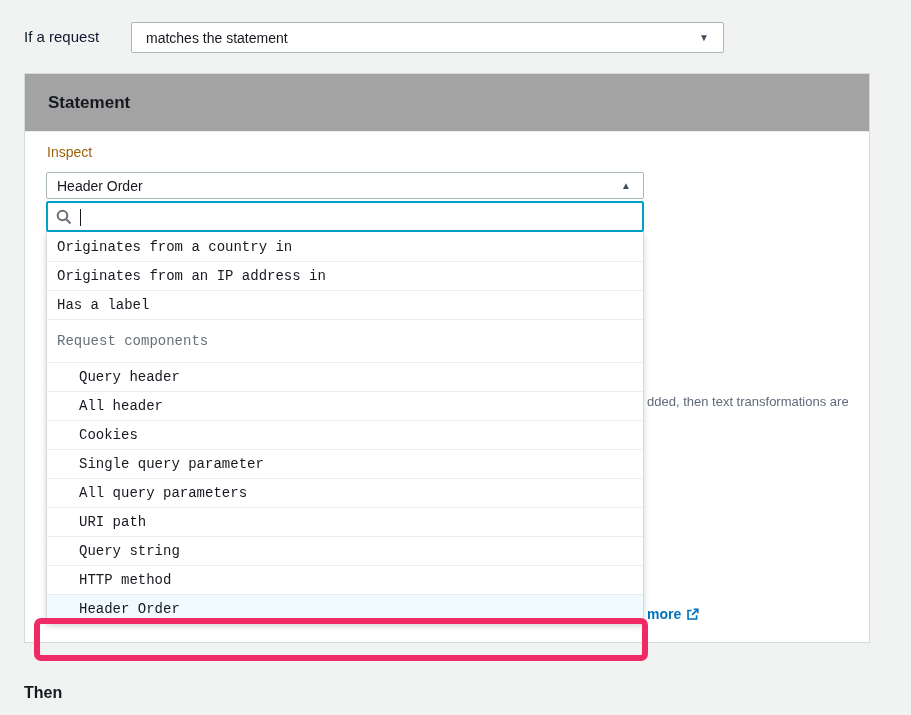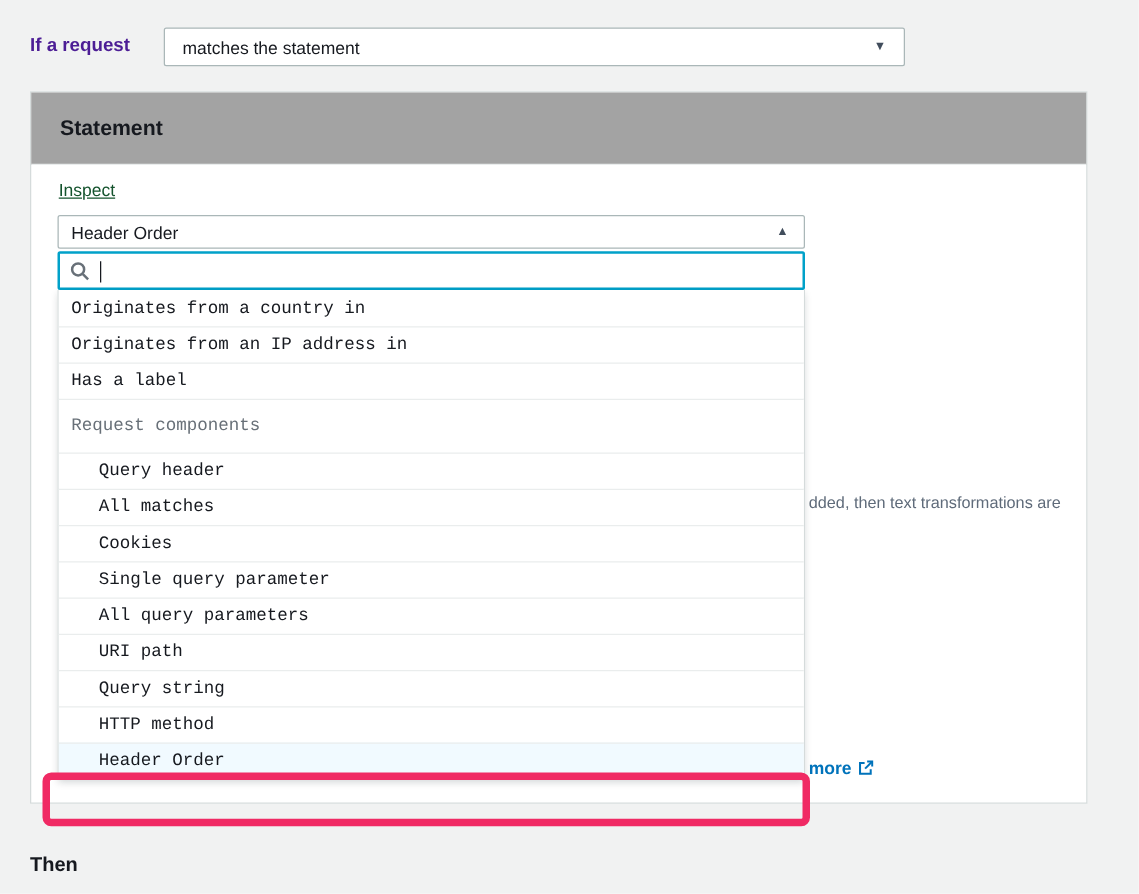--- a/index.html
+++ b/index.html
@@ -9,21 +9,21 @@
     background: #f1f2f2;
     color: #16191f;
     position: relative;
     overflow: hidden;
   }
   .stage { position: absolute; left: 0; top: 0; width: 911px; height: 715px; }
 
   
   .if-label {
     position: absolute; left: 24px; top: 28px;
-    font-size: 15px; font-weight: bold; color: #4c1d95;
+    font-size: 15px; font-weight: normal; color: #0f172a;
   }
   .top-select {
     position: absolute; left: 131px; top: 22px; width: 593px; height: 31px;
     background: #fff; border: 1px solid #aab7b8; border-radius: 2px;
     display: flex; align-items: center; padding: 0 14px;
     font-size: 14px; cursor: pointer;
   }
   .top-select .value { flex: 1; }
   .caret { font-size: 10px; color: #414d5c; line-height: 1; }
 
@@ -32,21 +32,21 @@
     position: absolute; left: 24px; top: 73px; width: 846px; height: 570px;
     background: #fff; border: 1px solid #d5dbdb;
   }
   .panel-header {
     height: 58px; background: #a3a3a3; border-bottom: 1px solid #eaeded;
     display: flex; align-items: center; padding-left: 23px;
   }
   .panel-title { font-size: 17px; font-weight: bold; color: #16191f; }
 
   .inspect-label {
-    position: absolute; left: 47px; top: 144px; font-size: 14px; color: #14532d; text-decoration: underline;
+    position: absolute; left: 47px; top: 144px; font-size: 14px; color: #a16207;
   }
 
   
   .dd-trigger {
     position: absolute; left: 46px; top: 172px; width: 598px; height: 27px;
     background: #fff; border: 1px solid #aab7b8; border-radius: 2px;
     display: flex; align-items: center; padding: 0 12px 0 10px;
     font-size: 14px; cursor: pointer; z-index: 5;
   }
   .dd-trigger .value { flex: 1; }
@@ -153,21 +153,21 @@
     <span class="text-caret"></span>
     <input type="text" value="" style="">
   </div>
 
   <div class="dd-list">
       <div class="opt option">Originates from a country in</div>
       <div class="opt option">Originates from an IP address in</div>
       <div class="opt option">Has a label</div>
       <div class="opt group">Request components</div>
       <div class="opt child">Query header</div>
-      <div class="opt child">All matches</div>
+      <div class="opt child">All header</div>
       <div class="opt child">Cookies</div>
       <div class="opt child">Single query parameter</div>
       <div class="opt child">All query parameters</div>
       <div class="opt child">URI path</div>
       <div class="opt child">Query string</div>
       <div class="opt child">HTTP method</div>
       <div class="opt child selected">Header Order</div>
     </div>
 
   <div class="annotation"></div>

